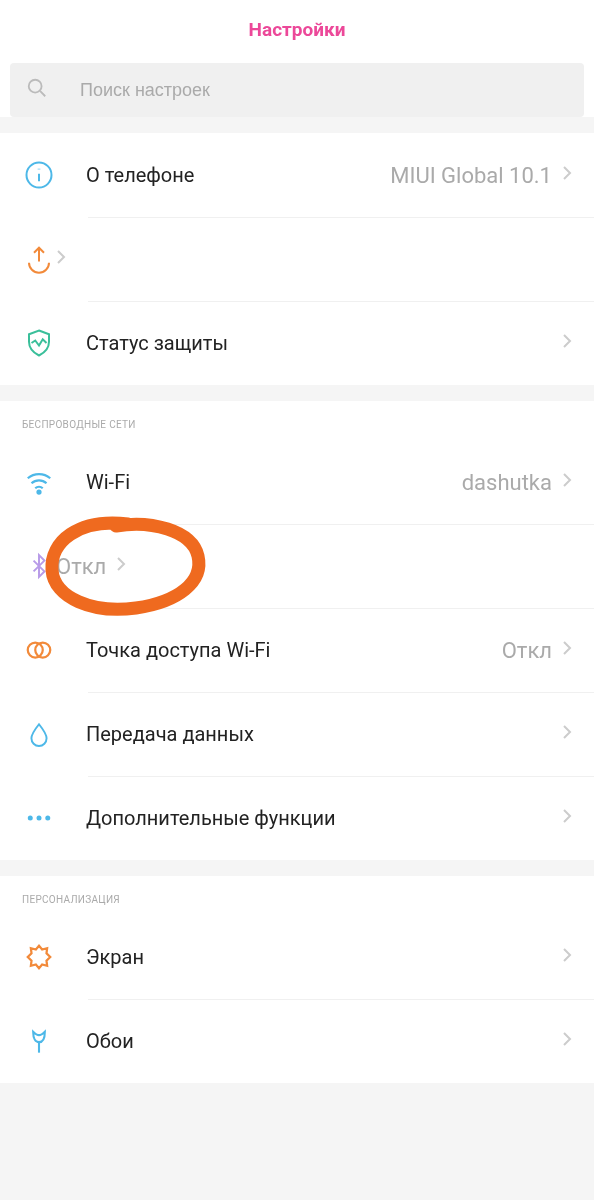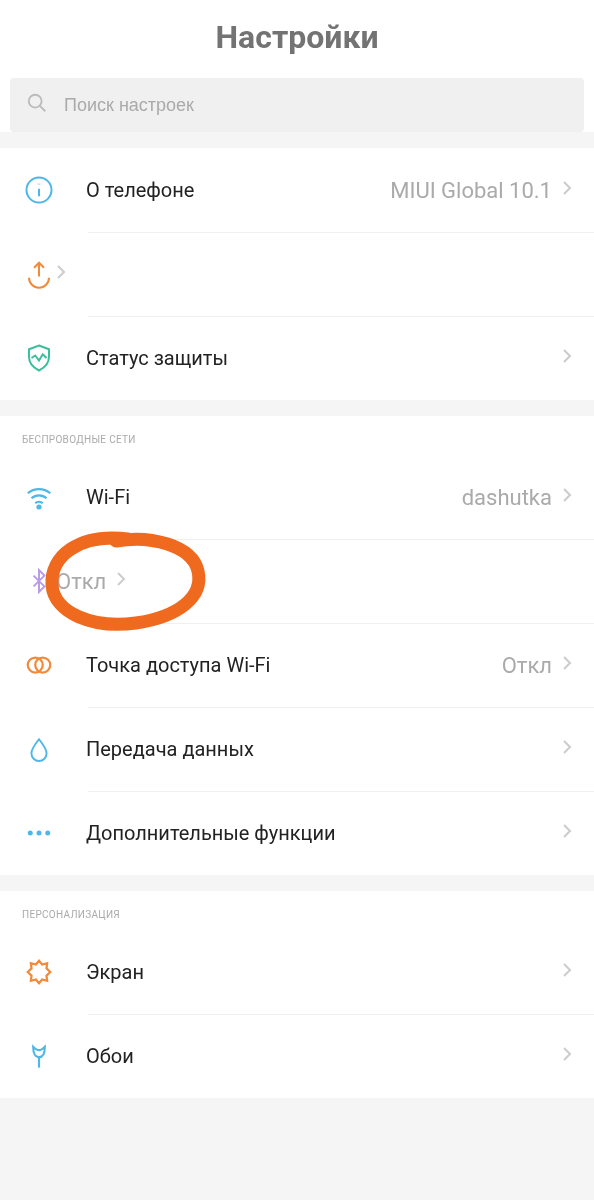--- a/index.html
+++ b/index.html
@@ -13,39 +13,39 @@
   .screen {
     background: #fff;
     width: 594px;
   }
   .header {
     background: #fff;
     padding: 18px 0 14px 0;
     text-align: center;
   }
   .header h1 {
-    font-size: 32px;
+    font-size: 19px;
     font-weight: 700;
-    color: #737373;
+    color: #ec4899;
   }
   .search-bar {
     margin: 8px 10px 0 10px;
     background: #f0f0f0;
     border-radius: 4px;
     display: flex;
     align-items: center;
     padding: 14px 16px;
   }
   .search-bar svg { flex-shrink: 0; }
   .search-bar input {
     border: none;
     background: transparent;
     font-size: 18px;
     color: #999;
-    margin-left: 16px;
+    margin-left: 32px;
     width: 100%;
     outline: none;
   }
   .search-bar input::placeholder { color: #aaa; }
   .gap {
     height: 16px;
     background: #f5f5f5;
   }
   .section-header {
     background: #fff;

